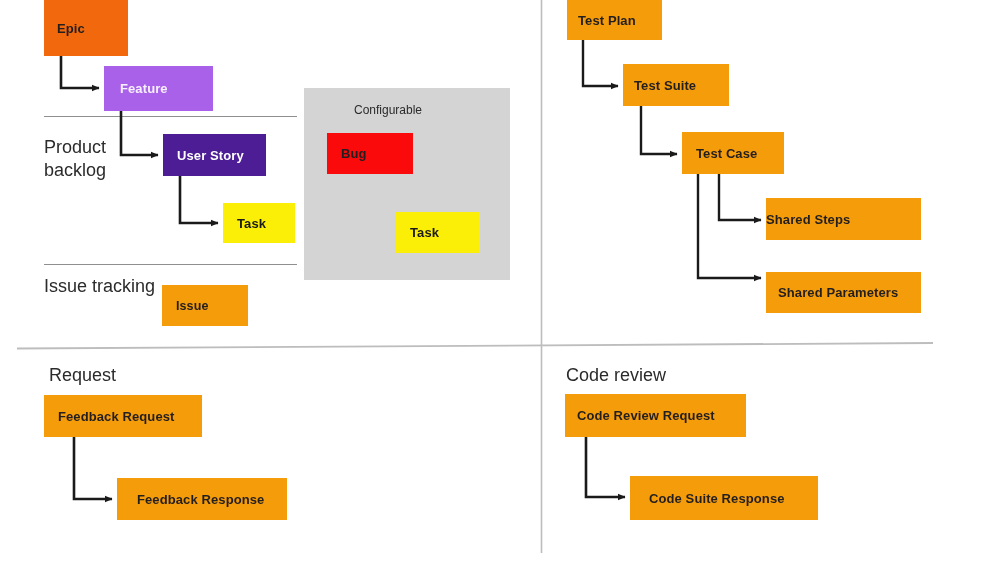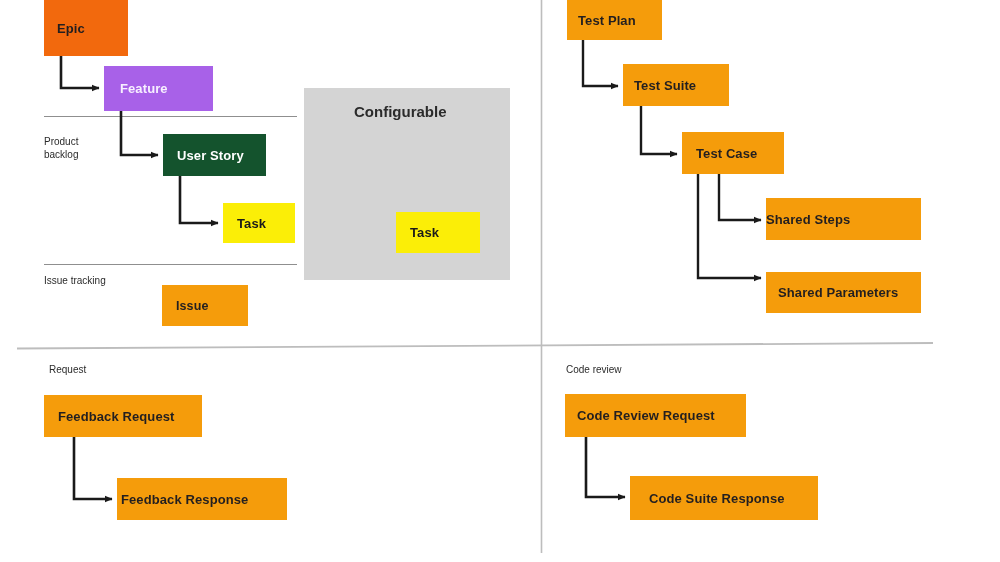--- a/index.html
+++ b/index.html
@@ -44,59 +44,59 @@
   }
   .group-panel {
     position: absolute;
     background: #d4d4d4;
     box-sizing: border-box;
   }
   .group-title {
     position: absolute;
     color: #2b2b2b;
     font-family: "Liberation Sans", sans-serif;
-    font-size: 15px;
-    font-weight: 700;
+    font-size: 12px;
+    font-weight: 400;
     white-space: nowrap;
   }
   .section-label {
     position: absolute;
     color: #2b2b2b;
     font-family: "Liberation Sans", sans-serif;
-    font-size: 10px;
+    font-size: 18px;
     font-weight: 400;
     line-height: 1.28;
     white-space: pre-line;
   }
 
   
   .c-epic      { background: #f2690d; color: #231f20; }
   .c-feature   { background: #a861e8; color: #f7f0ff; }
-  .c-userstory { background: #14532d; color: #ffffff; }
+  .c-userstory { background: #4c1d95; color: #ffffff; }
   .c-task      { background: #fbee07; color: #1a1a1a; }
   .c-bug       { background: #fa0a0a; color: #231f20; }
   .c-amber     { background: #f59c0b; color: #231f20; }
 
   
   #n-epic        { left: 44px;  top: 0px;   width: 84px;  height: 56px;  padding-left: 13px; }
   #n-feature     { left: 104px; top: 66px;  width: 109px; height: 45px;  padding-left: 16px; }
   #n-userstory   { left: 163px; top: 134px; width: 103px; height: 42px;  padding-left: 14px; }
   #n-task-pb     { left: 223px; top: 203px; width: 72px;  height: 40px;  padding-left: 14px; }
   #n-issue       { left: 162px; top: 285px; width: 86px;  height: 41px;  padding-left: 14px; font-size: 12.5px; }
   #n-bug         { left: 327px; top: 133px; width: 86px;  height: 41px;  padding-left: 14px; }
   #n-task-cfg    { left: 396px; top: 212px; width: 84px;  height: 41px;  padding-left: 14px; }
 
   #n-testplan    { left: 567px; top: 0px;   width: 95px;  height: 40px;  padding-left: 11px; }
   #n-testsuite   { left: 623px; top: 64px;  width: 106px; height: 42px;  padding-left: 11px; }
   #n-testcase    { left: 682px; top: 132px; width: 102px; height: 42px;  padding-left: 14px; }
   #n-sharedsteps { left: 766px; top: 198px; width: 155px; height: 42px;  }
   #n-sharedparams{ left: 766px; top: 257px; width: 155px; height: 41px;  padding-left: 12px; margin-top: 15px; }
 
   #n-fbreq       { left: 44px;  top: 395px; width: 158px; height: 42px;  padding-left: 14px; }
-  #n-fbresp      { left: 117px; top: 478px; width: 170px; height: 42px;  padding-left: 4px; }
+  #n-fbresp      { left: 117px; top: 478px; width: 170px; height: 42px;  padding-left: 20px; }
 
   #n-crreq       { left: 565px; top: 394px; width: 181px; height: 43px;  padding-left: 12px; }
   #n-crresp      { left: 630px; top: 476px; width: 188px; height: 44px;  padding-left: 19px; }
 
   
   #g-configurable      { left: 304px; top: 88px;  width: 206px; height: 192px; }
   #g-configurable-title{ left: 354px; top: 103px; }
   #lbl-product-backlog { left: 44px;  top: 136px; }
   #lbl-issue-tracking  { left: 44px;  top: 275px; }
   #lbl-feedback        { left: 49px;  top: 364px; }
@@ -167,20 +167,23 @@
   </div>
 
   <div class="node c-task" id="n-task-pb">
     <span class="node-label">Task</span>
   </div>
 
   <div class="node c-amber" id="n-issue">
     <span class="node-label">Issue</span>
   </div>
 
+  <div class="node c-bug" id="n-bug">
+    <span class="node-label">Bug</span>
+  </div>
 
   <div class="node c-task" id="n-task-cfg">
     <span class="node-label">Task</span>
   </div>
 
   <div class="node c-amber" id="n-testplan">
     <span class="node-label">Test Plan</span>
   </div>
 
   <div class="node c-amber" id="n-testsuite">

